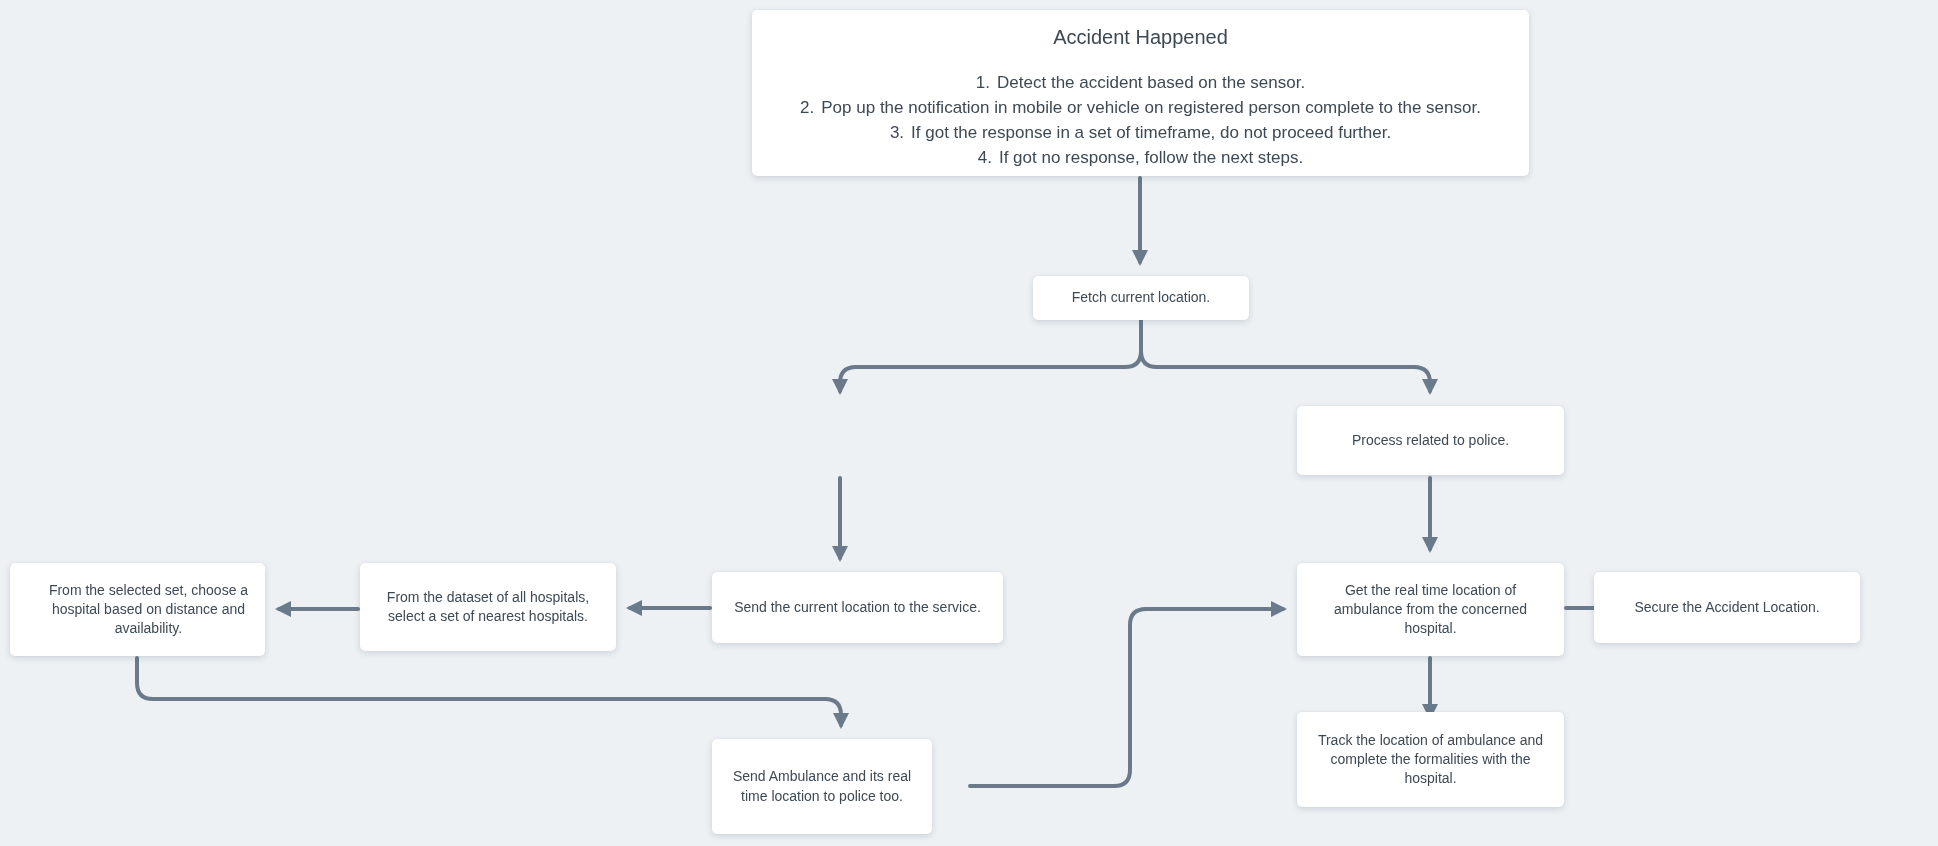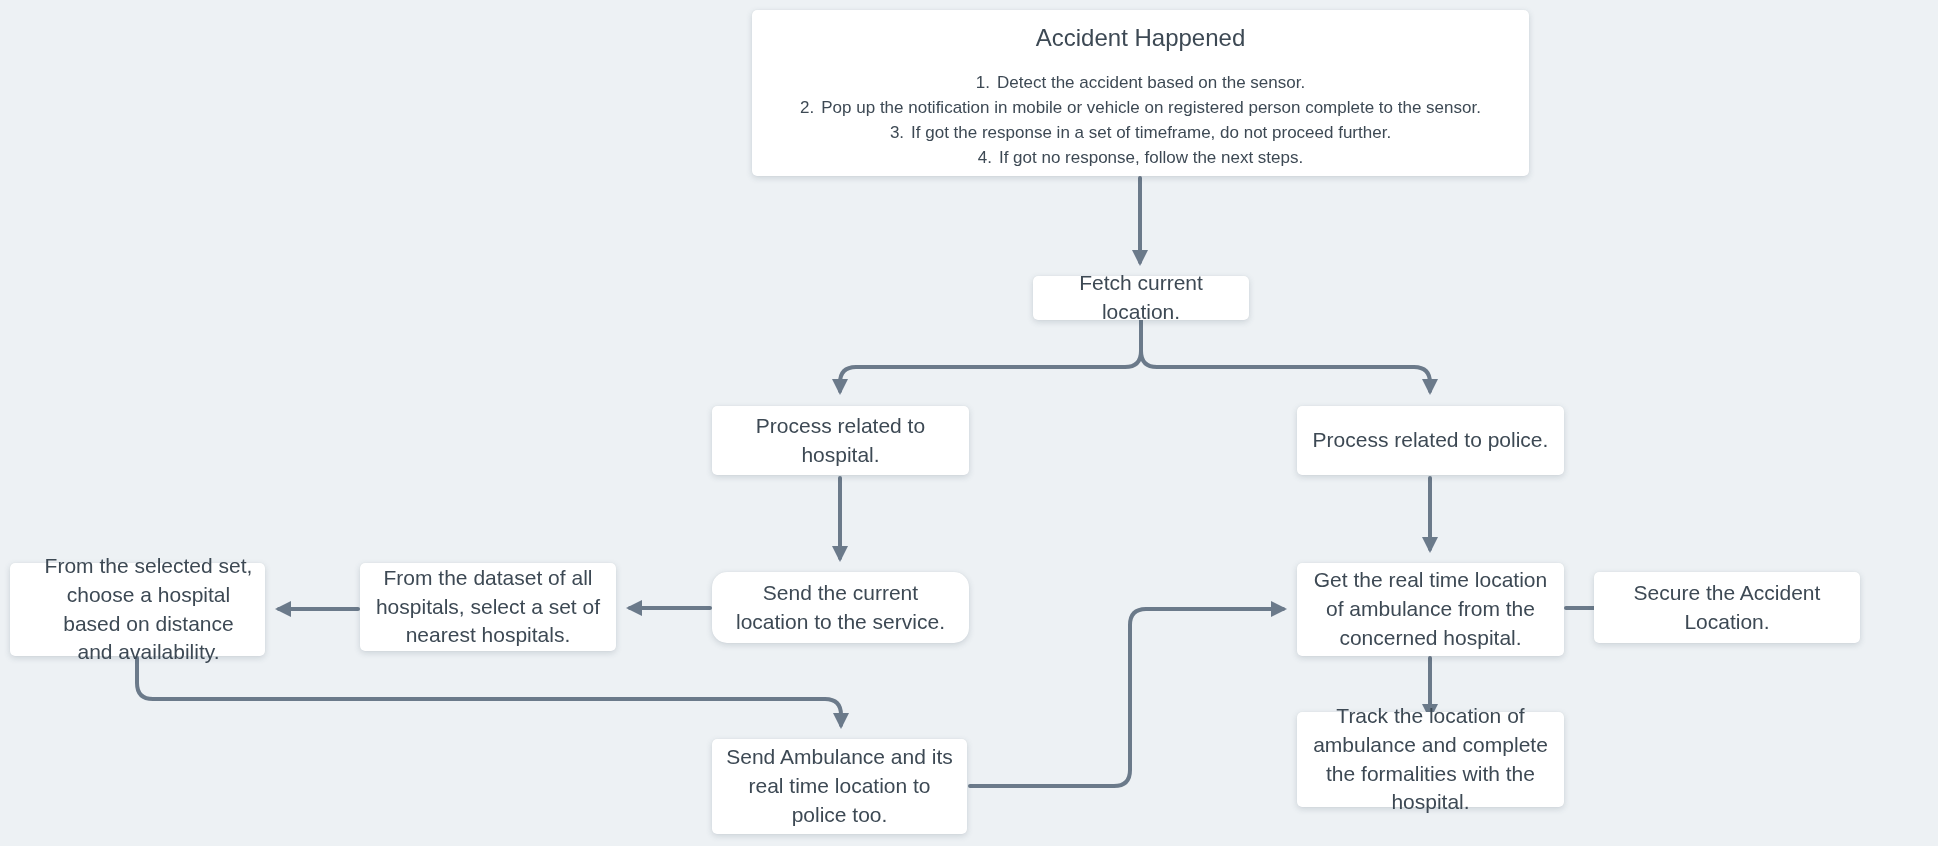--- a/index.html
+++ b/index.html
@@ -39,32 +39,32 @@
   .node{
     position:absolute;
     background:var(--box);
     border-radius:5px;
     box-shadow:0 2px 6px rgba(50,70,90,0.18),0 0 1px rgba(50,70,90,0.10);
     display:flex;
     align-items:center;
     justify-content:center;
     text-align:center;
     color:var(--text);
-    font-size:21px;
+    font-size:14px;
     line-height:1.38;
     padding:6px 12px;
   }
   .node--accident{
     flex-direction:column;
     justify-content:flex-start;
     padding-top:15px;
     font-size:17px;
   }
   .node--accident .accident-title{
-    font-size:24px;
+    font-size:20px;
     line-height:25px;
     margin-bottom:20px;
   }
   .accident-steps{
     display:flex;
     flex-direction:column;
   }
   .accident-step{
     display:flex;
     justify-content:center;
@@ -127,49 +127,46 @@
         <span>4.</span>
         <span>If got no response, follow the next steps.</span>
       </div>
     </div>
   </div>
 
   <div class="node" style="left:1033px;top:276px;width:216px;height:44px;">
     <span>Fetch current location.</span>
   </div>
 
-  <div class="node" style="left:712px;top:406px;width:257px;height:69px;">
-    <span>Process related to hospital.</span>
-  </div>
 
   <div class="node" style="left:1297px;top:406px;width:267px;height:69px;">
     <span>Process related to police.</span>
   </div>
 
   <div class="node" style="left:10px;top:563px;width:255px;height:93px;padding-left:34px;">
     <span>From the selected set, choose a hospital based on distance and availability.</span>
   </div>
 
   <div class="node" style="left:360px;top:563px;width:256px;height:88px;">
     <span>From the dataset of all hospitals, select a set of nearest hospitals.</span>
   </div>
 
-  <div class="node" style="left:712px;top:572px;width:257px;height:71px;border-radius:15px;">
+  <div class="node" style="left:712px;top:572px;width:291px;height:71px;">
     <span>Send the current location to the service.</span>
   </div>
 
   <div class="node" style="left:1297px;top:563px;width:267px;height:93px;text-align:center;">
     <span>Get the real time location of ambulance from the concerned hospital.</span>
   </div>
 
   <div class="node" style="left:1594px;top:572px;width:266px;height:71px;">
     <span>Secure the Accident Location.</span>
   </div>
 
-  <div class="node" style="left:712px;top:739px;width:255px;height:95px;">
+  <div class="node" style="left:712px;top:739px;width:220px;height:95px;">
     <span>Send Ambulance and its real time location to police too.</span>
   </div>
 
   <div class="node" style="left:1297px;top:712px;width:267px;height:95px;">
     <span>Track the location of ambulance and complete the formalities with the hospital.</span>
   </div>
 
 </div>
 
 </body></html>

